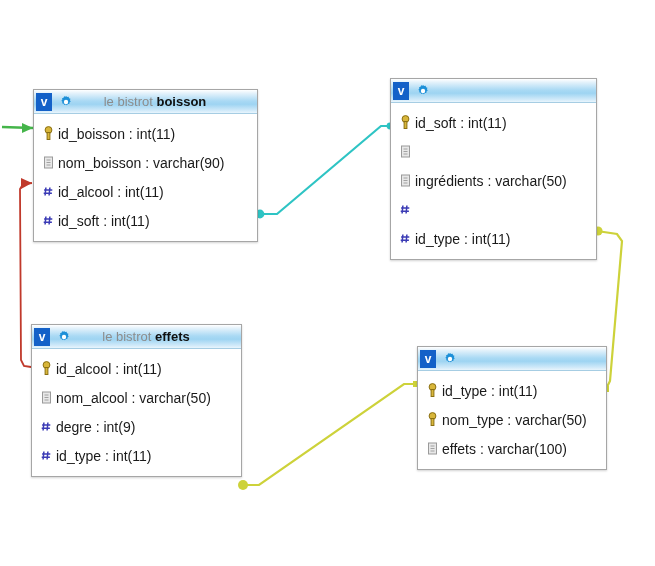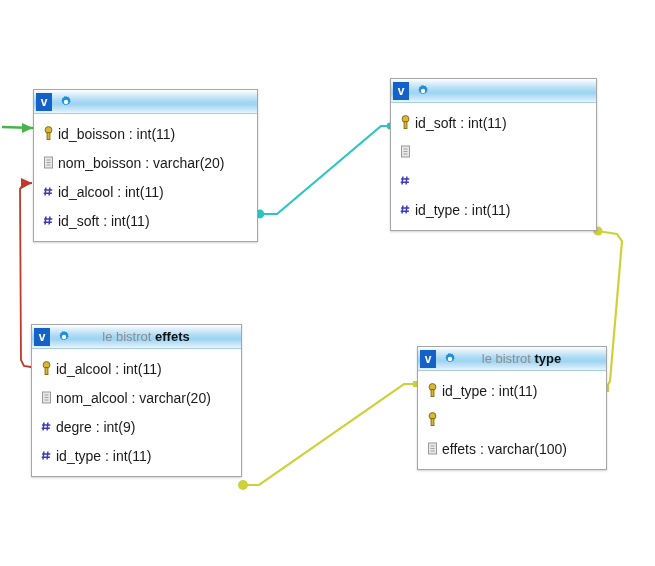--- a/index.html
+++ b/index.html
@@ -131,35 +131,39 @@
     </g>
   </svg>
 
   <div class="entity" style="left:33px; top:89px; width:225px;">
     <div class="entity-header">
       <div class="hdr-v">v</div>
       <svg class="hdr-gear" viewBox="0 0 16 16">
         <path fill="#1e90d8" d="M8 1.2l1.3 1.1 1.7-.3.5 1.7 1.6.7-.6 1.6.9 1.5-1.4 1 -.2 1.7-1.7.2-1 1.4-1.5-.9-1.6.6-.7-1.6-1.7-.5.3-1.7L2.7 6.6l1.1-1.3-.3-1.7 1.7-.5.7-1.6 1.6.6z"></path>
         <circle cx="8" cy="8" r="2.5" fill="#ffffff"></circle>
       </svg>
+      <div class="hdr-title">
+        <span>le bistrot</span>
+        <b>boisson</b>
+      </div>
     </div>
     <div class="entity-body">
       <div class="field">
         <svg class="field-icon" viewBox="0 0 12 15">
           <ellipse cx="6" cy="4" rx="3.4" ry="3.4" fill="#d8b63a" stroke="#8a6f12" stroke-width="1"></ellipse>
           <rect x="4.6" y="6.5" width="2.8" height="7" fill="#d8b63a" stroke="#8a6f12" stroke-width="1"></rect>
         </svg>
         <span class="field-text">id_boisson : int(11)</span>
       </div>
       <div class="field">
         <svg class="field-icon" viewBox="0 0 12 15">
           <rect x="2" y="2" width="8" height="11" fill="#e8e8e8" stroke="#9a9a9a" stroke-width="1"></rect>
           <path d="M4 5h4M4 7.5h4M4 10h4" stroke="#9a9a9a" stroke-width="0.9"></path>
         </svg>
-        <span class="field-text">nom_boisson : varchar(20)</span>
+        <span class="field-text">nom_boisson : varchar(90)</span>
       </div>
       <div class="field">
         <svg class="field-icon" viewBox="0 0 12 15">
           <path d="M3.4 3.5l-.8 8M7.4 3.5l-.8 8M1.6 6h8.2M1.2 9.2h8.2" stroke="#3b3bb5" stroke-width="1.5" fill="none"></path>
         </svg>
         <span class="field-text">id_alcool : int(11)</span>
       </div>
       <div class="field">
         <svg class="field-icon" viewBox="0 0 12 15">
           <path d="M3.4 3.5l-.8 8M7.4 3.5l-.8 8M1.6 6h8.2M1.2 9.2h8.2" stroke="#3b3bb5" stroke-width="1.5" fill="none"></path>
@@ -183,20 +187,27 @@
           <ellipse cx="6" cy="4" rx="3.4" ry="3.4" fill="#d8b63a" stroke="#8a6f12" stroke-width="1"></ellipse>
           <rect x="4.6" y="6.5" width="2.8" height="7" fill="#d8b63a" stroke="#8a6f12" stroke-width="1"></rect>
         </svg>
         <span class="field-text">id_soft : int(11)</span>
       </div>
       <div class="field">
         <svg class="field-icon" viewBox="0 0 12 15">
           <rect x="2" y="2" width="8" height="11" fill="#e8e8e8" stroke="#9a9a9a" stroke-width="1"></rect>
           <path d="M4 5h4M4 7.5h4M4 10h4" stroke="#9a9a9a" stroke-width="0.9"></path>
         </svg>
+      </div>
+      <div class="field">
+        <svg class="field-icon" viewBox="0 0 12 15">
+          <rect x="2" y="2" width="8" height="11" fill="#e8e8e8" stroke="#9a9a9a" stroke-width="1"></rect>
+          <path d="M4 5h4M4 7.5h4M4 10h4" stroke="#9a9a9a" stroke-width="0.9"></path>
+        </svg>
+        <span class="field-text">ingrédients : varchar(50)</span>
       </div>
       <div class="field">
         <svg class="field-icon" viewBox="0 0 12 15">
           <path d="M3.4 3.5l-.8 8M7.4 3.5l-.8 8M1.6 6h8.2M1.2 9.2h8.2" stroke="#3b3bb5" stroke-width="1.5" fill="none"></path>
         </svg>
       </div>
       <div class="field">
         <svg class="field-icon" viewBox="0 0 12 15">
           <path d="M3.4 3.5l-.8 8M7.4 3.5l-.8 8M1.6 6h8.2M1.2 9.2h8.2" stroke="#3b3bb5" stroke-width="1.5" fill="none"></path>
         </svg>
@@ -223,21 +234,21 @@
           <ellipse cx="6" cy="4" rx="3.4" ry="3.4" fill="#d8b63a" stroke="#8a6f12" stroke-width="1"></ellipse>
           <rect x="4.6" y="6.5" width="2.8" height="7" fill="#d8b63a" stroke="#8a6f12" stroke-width="1"></rect>
         </svg>
         <span class="field-text">id_alcool : int(11)</span>
       </div>
       <div class="field">
         <svg class="field-icon" viewBox="0 0 12 15">
           <rect x="2" y="2" width="8" height="11" fill="#e8e8e8" stroke="#9a9a9a" stroke-width="1"></rect>
           <path d="M4 5h4M4 7.5h4M4 10h4" stroke="#9a9a9a" stroke-width="0.9"></path>
         </svg>
-        <span class="field-text">nom_alcool : varchar(20)</span>
+        <span class="field-text">nom_alcool : varchar(50)</span>
       </div>
       <div class="field">
         <svg class="field-icon" viewBox="0 0 12 15">
           <path d="M3.4 3.5l-.8 8M7.4 3.5l-.8 8M1.6 6h8.2M1.2 9.2h8.2" stroke="#3b3bb5" stroke-width="1.5" fill="none"></path>
         </svg>
         <span class="field-text">degre : int(9)</span>
       </div>
       <div class="field">
         <svg class="field-icon" viewBox="0 0 12 15">
           <path d="M3.4 3.5l-.8 8M7.4 3.5l-.8 8M1.6 6h8.2M1.2 9.2h8.2" stroke="#3b3bb5" stroke-width="1.5" fill="none"></path>
@@ -247,38 +258,35 @@
     </div>
   </div>
 
   <div class="entity" style="left:417px; top:346px; width:190px;">
     <div class="entity-header">
       <div class="hdr-v">v</div>
       <svg class="hdr-gear" viewBox="0 0 16 16">
         <path fill="#1e90d8" d="M8 1.2l1.3 1.1 1.7-.3.5 1.7 1.6.7-.6 1.6.9 1.5-1.4 1 -.2 1.7-1.7.2-1 1.4-1.5-.9-1.6.6-.7-1.6-1.7-.5.3-1.7L2.7 6.6l1.1-1.3-.3-1.7 1.7-.5.7-1.6 1.6.6z"></path>
         <circle cx="8" cy="8" r="2.5" fill="#ffffff"></circle>
       </svg>
-      <div class="hdr-title">
-        <span>le bistrot</span>
-        <b>type</b>
-      </div>
     </div>
     <div class="entity-body">
       <div class="field">
         <svg class="field-icon" viewBox="0 0 12 15">
           <ellipse cx="6" cy="4" rx="3.4" ry="3.4" fill="#d8b63a" stroke="#8a6f12" stroke-width="1"></ellipse>
           <rect x="4.6" y="6.5" width="2.8" height="7" fill="#d8b63a" stroke="#8a6f12" stroke-width="1"></rect>
         </svg>
         <span class="field-text">id_type : int(11)</span>
       </div>
       <div class="field">
         <svg class="field-icon" viewBox="0 0 12 15">
           <ellipse cx="6" cy="4" rx="3.4" ry="3.4" fill="#d8b63a" stroke="#8a6f12" stroke-width="1"></ellipse>
           <rect x="4.6" y="6.5" width="2.8" height="7" fill="#d8b63a" stroke="#8a6f12" stroke-width="1"></rect>
         </svg>
+        <span class="field-text">nom_type : varchar(50)</span>
       </div>
       <div class="field">
         <svg class="field-icon" viewBox="0 0 12 15">
           <rect x="2" y="2" width="8" height="11" fill="#e8e8e8" stroke="#9a9a9a" stroke-width="1"></rect>
           <path d="M4 5h4M4 7.5h4M4 10h4" stroke="#9a9a9a" stroke-width="0.9"></path>
         </svg>
         <span class="field-text">effets : varchar(100)</span>
       </div>
     </div>
   </div>

